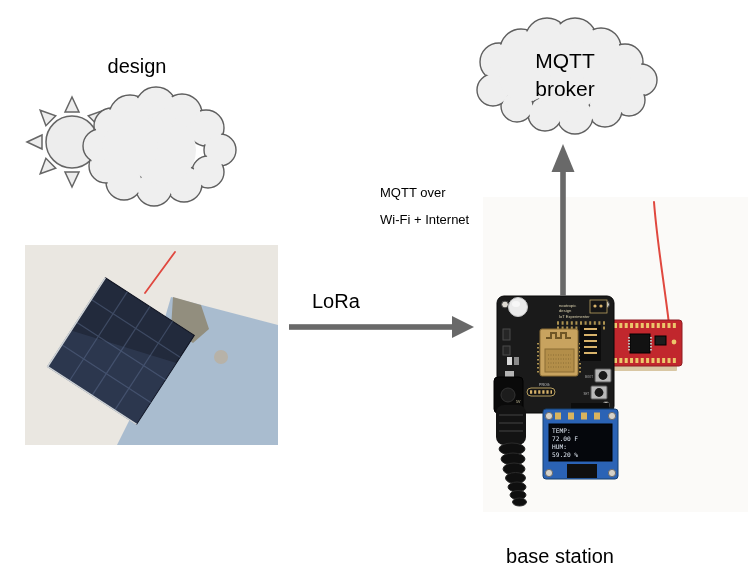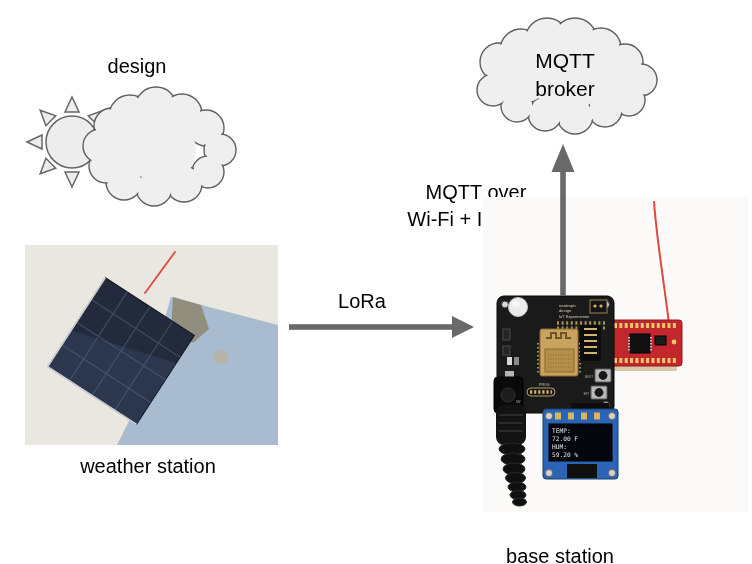--- a/index.html
+++ b/index.html
@@ -4,22 +4,22 @@
 <style>
   html,body{margin:0;padding:0;background:#fff;}
   .canvas{
     position:relative;width:752px;height:564px;background:#ffffff;
     font-family:"Liberation Sans","DejaVu Sans",sans-serif;color:#000;overflow:hidden;
   }
   .abs{position:absolute;}
   .label{position:absolute;color:#000;}
   .lbl-weather{left:57px;top:55px;width:160px;text-align:center;font-size:20px;}
   .lbl-note{left:178px;top:195px;font-size:15px;line-height:18px;text-align:left;}
-  .lbl-mqtt-link{left:380px;top:179px;width:192px;text-align:center;font-size:20px;line-height:27px;}
-  .lbl-lora{left:312px;top:290px;width:100px;text-align:center;font-size:20px;}
+  .lbl-mqtt-link{left:380px;top:179px;width:192px;text-align:left;font-size:13px;line-height:27px;}
+  .lbl-lora{left:312px;top:290px;width:100px;font-size:20px;}
   .lbl-ws-caption{left:43px;top:455px;width:210px;text-align:center;font-size:20px;}
   .lbl-bs-caption{left:455px;top:516px;width:210px;text-align:center;font-size:20px;margin-top:29px;}
   svg text{font-family:"Liberation Sans","DejaVu Sans",sans-serif;}
   svg text.mono{font-family:"DejaVu Sans Mono","Liberation Mono",monospace;}
 </style>
 </head>
 <body>
 
 <div class="canvas">
 
@@ -125,21 +125,20 @@
         <line x1="-53" y1="-27" x2="53" y2="-27"></line>
           <line x1="-53" y1="0" x2="53" y2="0"></line>
         <line x1="-53" y1="27" x2="53" y2="27"></line>
       </g>
       <polygon points="-53,10 53,-20 53,53 -53,53" fill="#5f77a0" opacity="0.18"></polygon>
       <path d="M -53,-53 L -53,53 L 53,53" fill="none" stroke="#cdd2d6" stroke-width="1.6"></path>
     </g>
     <path d="M 120,48 L 150,7" fill="none" stroke-width="1.8" stroke-linecap="round" stroke="#e0483f"></path>
   </svg>
 
-  <div class="label lbl-ws-caption">weather station</div>
 
   <div class="label lbl-lora">LoRa</div>
   <svg class="abs" style="left:289px;top:314px;" width="186" height="26" viewBox="0 0 186 26">
     <rect x="0" y="10.2" width="163" height="5.6" fill="#696969"></rect>
     <polygon points="163,2 185,13 163,24" fill="#696969"></polygon>
   </svg>
 
   <svg class="abs" style="left:483px;top:197px;" width="265" height="315" viewBox="0 0 265 315">
     <rect x="0" y="0" width="265" height="315" fill="#fbfaf8"></rect>
 

